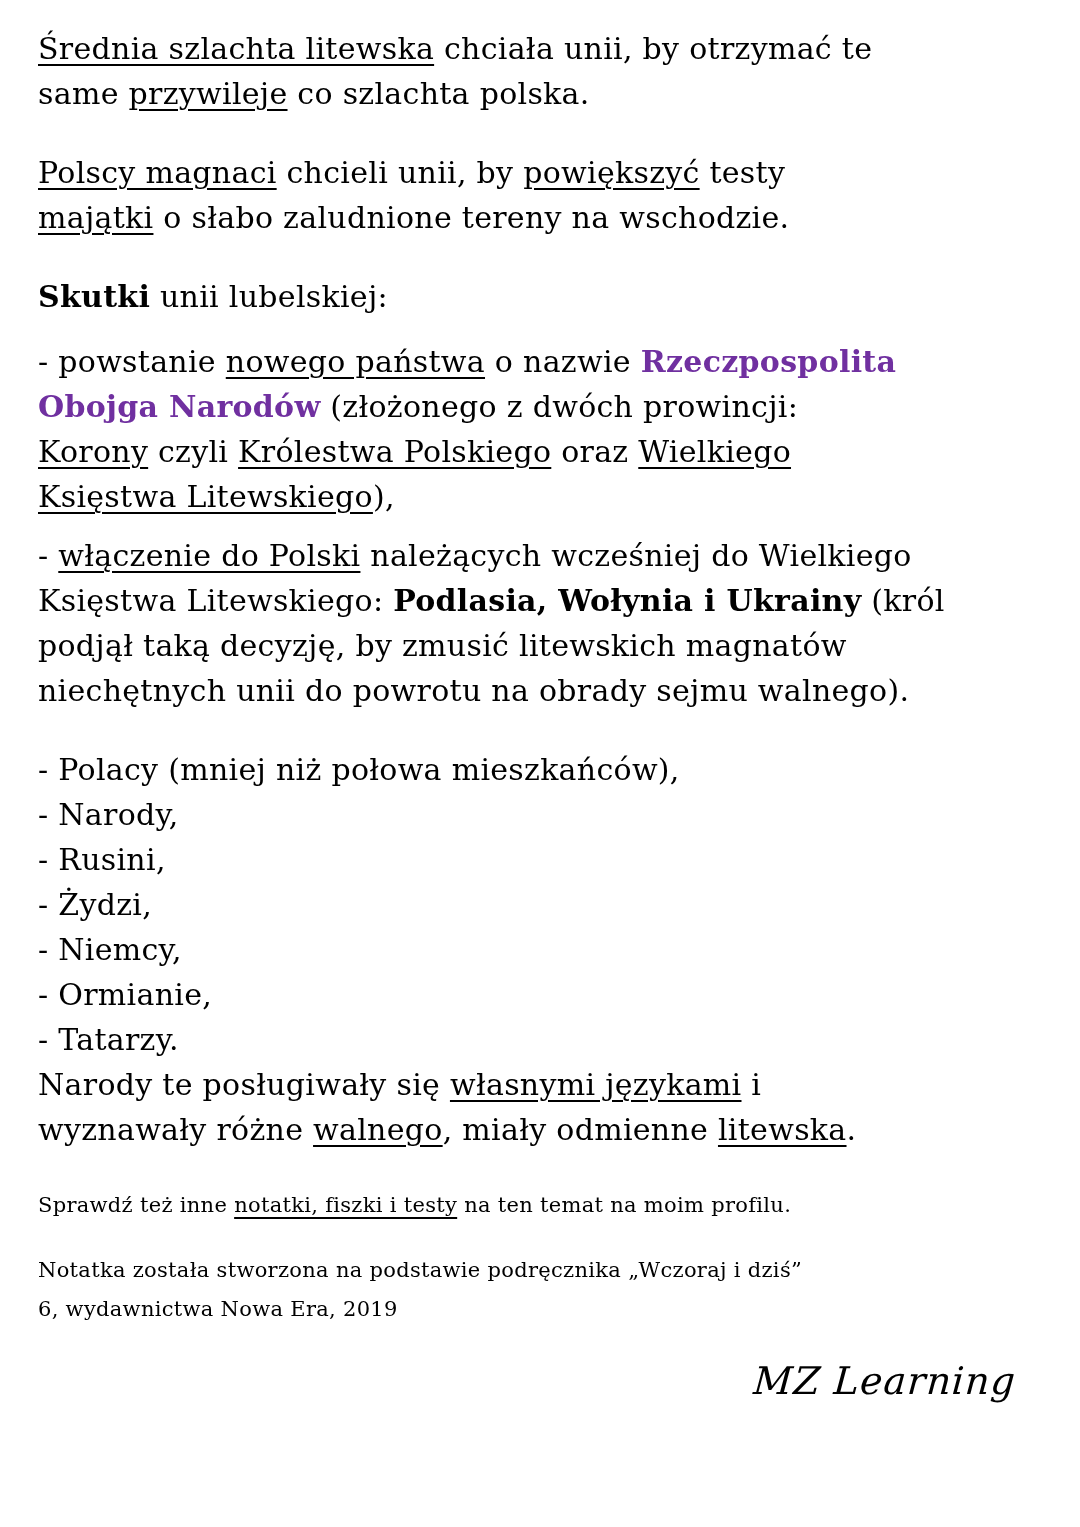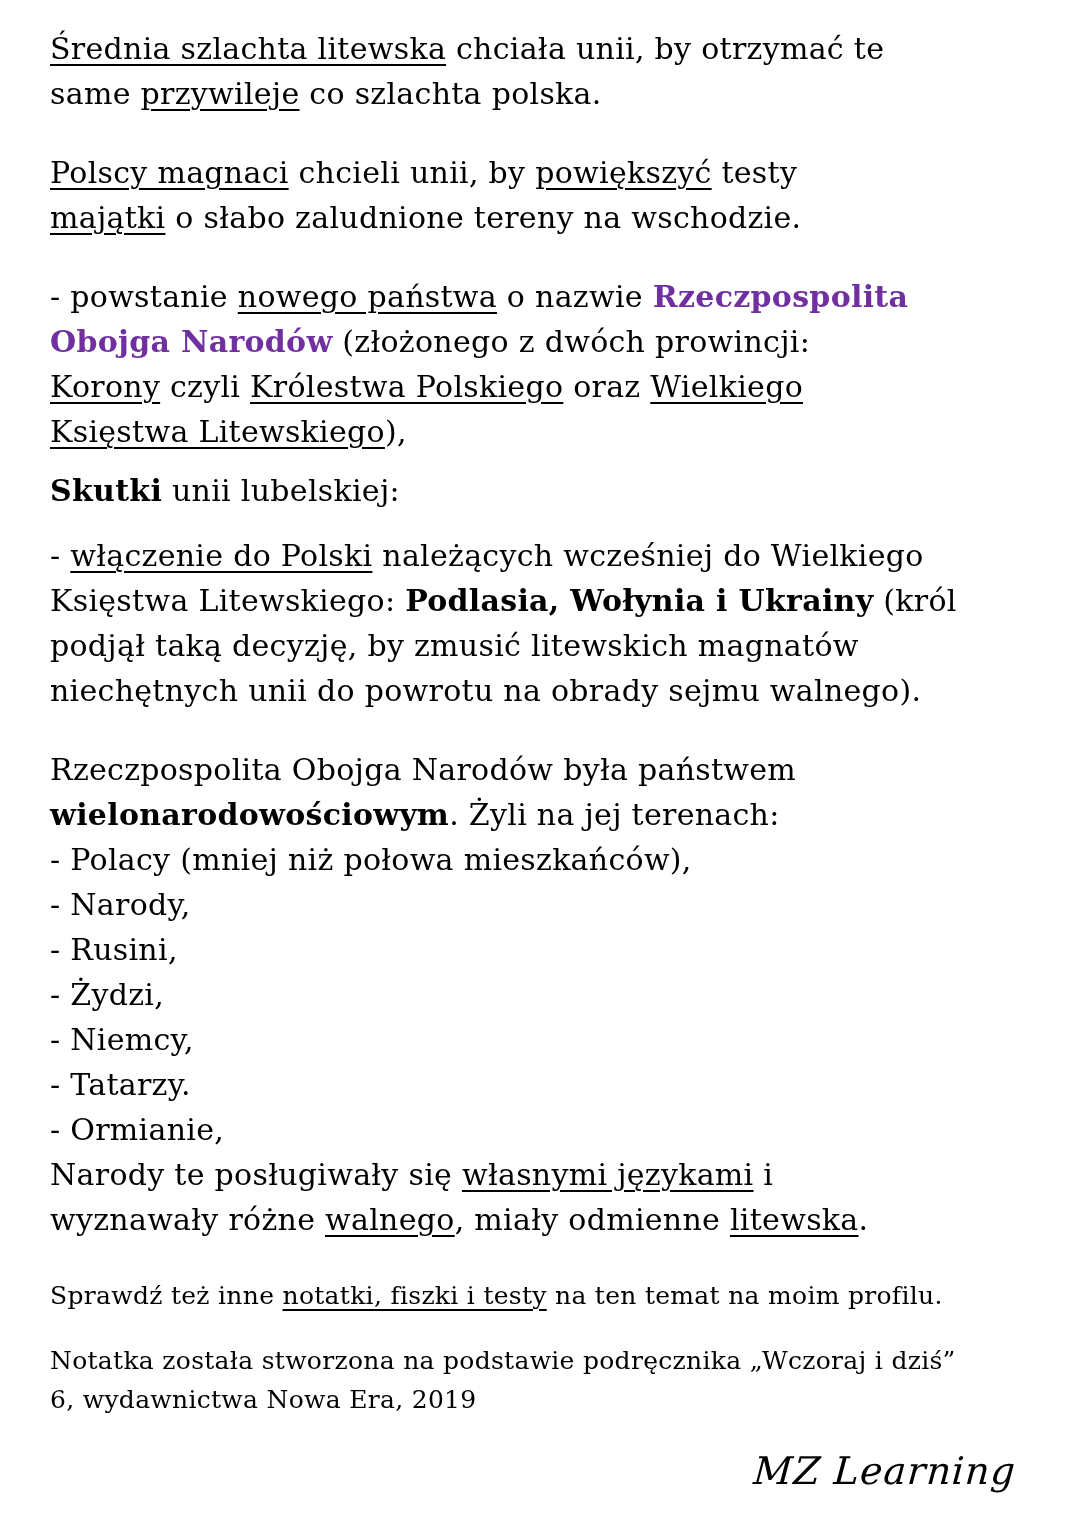--- a/index.html
+++ b/index.html
@@ -6,34 +6,34 @@
   html, body { background: #ffffff; }
   body {
     width: 1080px;
     min-height: 1527px;
     font-family: "DejaVu Serif", "Liberation Serif", serif;
     color: #000000;
   }
   .page {
     width: 1080px;
     min-height: 1527px;
-    padding: 26px 38px 30px 50px;
+    padding: 26px 38px 30px 38px;
     background: #ffffff;
   }
   .block {
     font-size: 30px;
     line-height: 45px;
     letter-spacing: 0.3px;
     white-space: pre-wrap;
   }
   .para       { margin-bottom: 34px; }
   .heading    { margin-bottom: 20px; }
   .sub        { margin-bottom: 14px; }
   .tight      { margin-bottom: 0; }
-  .small      { font-size: 25px; line-height: 39px; }
+  .small      { font-size: 21px; line-height: 39px; }
   .small-para { margin-bottom: 26px; }
   .bold { font-weight: bold; }
   .underline {
     text-decoration: underline;
     text-underline-offset: 5px;
     text-decoration-thickness: 2px;
   }
   .signature {
     margin-top: 30px;
     padding-right: 26px;
@@ -46,38 +46,36 @@
 </style>
 </head>
 <body>
 
 <div class="page">
   <div id="doc-body">
       <p class="block para"><span class="seg underline">Średnia szlachta litewska</span><span class="seg"> chciała unii, by otrzymać te
 same </span><span class="seg underline">przywileje</span><span class="seg"> co szlachta polska.</span></p>
       <p class="block para"><span class="seg underline">Polscy magnaci</span><span class="seg"> chcieli unii, by </span><span class="seg underline">powiększyć</span><span class="seg"> testy
 </span><span class="seg underline">majątki</span><span class="seg"> o słabo zaludnione tereny na wschodzie.</span></p>
+      <p class="block heading"><span class="seg bold">Skutki</span><span class="seg"> unii lubelskiej:</span></p>
       <p class="block sub"><span class="seg">- powstanie </span><span class="seg underline">nowego państwa</span><span class="seg"> o nazwie </span><span class="seg bold" style="color: rgb(112, 48, 160);">Rzeczpospolita
 Obojga Narodów</span><span class="seg"> (złożonego z dwóch prowincji:
 </span><span class="seg underline">Korony</span><span class="seg"> czyli </span><span class="seg underline">Królestwa Polskiego</span><span class="seg"> oraz </span><span class="seg underline">Wielkiego
 Księstwa Litewskiego</span><span class="seg">),</span></p>
-      <p class="block heading"><span class="seg bold">Skutki</span><span class="seg"> unii lubelskiej:</span></p>
       <p class="block para"><span class="seg">- </span><span class="seg underline">włączenie do Polski</span><span class="seg"> należących wcześniej do Wielkiego
 Księstwa Litewskiego: </span><span class="seg bold">Podlasia, Wołynia i Ukrainy</span><span class="seg"> (król
 podjął taką decyzję, by zmusić litewskich magnatów
 niechętnych unii do powrotu na obrady sejmu walnego).</span></p>
-      <p class="block tight"><span class="seg">Rzeczpospolita Obojga Narodów była państwem
-</span><span class="seg bold">wielonarodowościowym</span><span class="seg">. Żyli na jej terenach:</span></p>
       <p class="block tight"><span class="seg">- Polacy (mniej niż połowa mieszkańców),</span></p>
       <p class="block tight"><span class="seg">- Narody,</span></p>
       <p class="block tight"><span class="seg">- Rusini,</span></p>
       <p class="block tight"><span class="seg">- Żydzi,</span></p>
       <p class="block tight"><span class="seg">- Niemcy,</span></p>
+      <p class="block tight"><span class="seg">- Ormianie,</span></p>
       <p class="block tight"><span class="seg">- Tatarzy.</span></p>
-      <p class="block tight"><span class="seg">- Ormianie,</span></p>
       <p class="block para"><span class="seg">Narody te posługiwały się </span><span class="seg underline">własnymi językami</span><span class="seg"> i
 wyznawały różne </span><span class="seg underline">walnego</span><span class="seg">, miały odmienne </span><span class="seg underline">litewska</span><span class="seg">.</span></p>
       <p class="block small small-para"><span class="seg">Sprawdź też inne </span><span class="seg underline">notatki, fiszki i testy</span><span class="seg"> na ten temat na moim profilu.</span></p>
       <p class="block small tight"><span class="seg">Notatka została stworzona na podstawie podręcznika „Wczoraj i dziś”
 6, wydawnictwa Nowa Era, 2019</span></p>
     </div>
   <div class="signature">MZ Learning</div>
 </div>
 
 </body></html>

